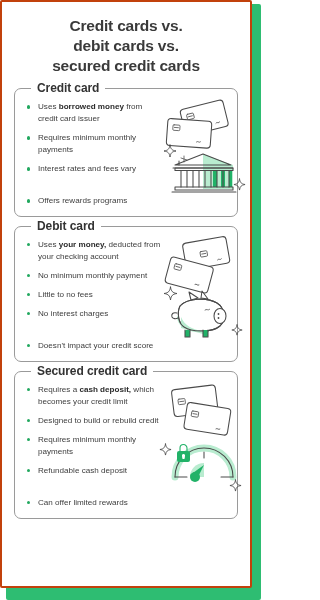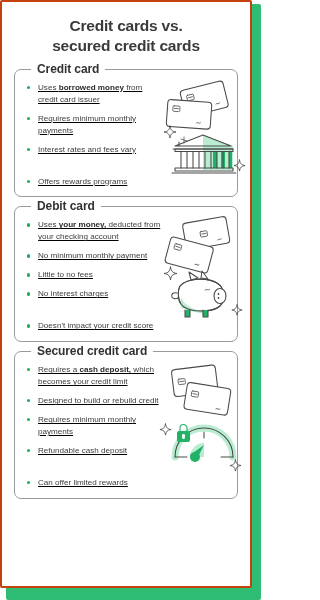--- a/index.html
+++ b/index.html
@@ -72,21 +72,20 @@
     font-size: 12px;
     font-weight: bold;
     color: #333333;
     letter-spacing: -0.1px;
     white-space: nowrap;
   }
 
   .section-body {
     display: flex;
     align-items: flex-start;
-    text-decoration: underline;
   }
 
   
   .bullets {
     list-style: none;
     width: 136px;
     flex: 0 0 136px;
     padding-top: 3px;
   }
   .bullet {
@@ -131,20 +130,21 @@
 <body>
 
 <div class="poster">
 
   <div class="accent-shadow"></div>
 
   <div class="card-sheet">
 
     <div class="title">
       <span class="title-line">Credit cards vs.</span>
+      <span class="title-line">debit cards vs.</span>
       <span class="title-line">secured credit cards</span>
     </div>
 
     <div class="section">
       <div class="section-legend">Credit card</div>
       <div class="section-body">
 
         <ul class="bullets">
           <li class="bullet"><span>Uses </span><b>borrowed money</b><span> from credit card issuer</span></li>
           <li class="bullet">Requires minimum monthly payments</li>

